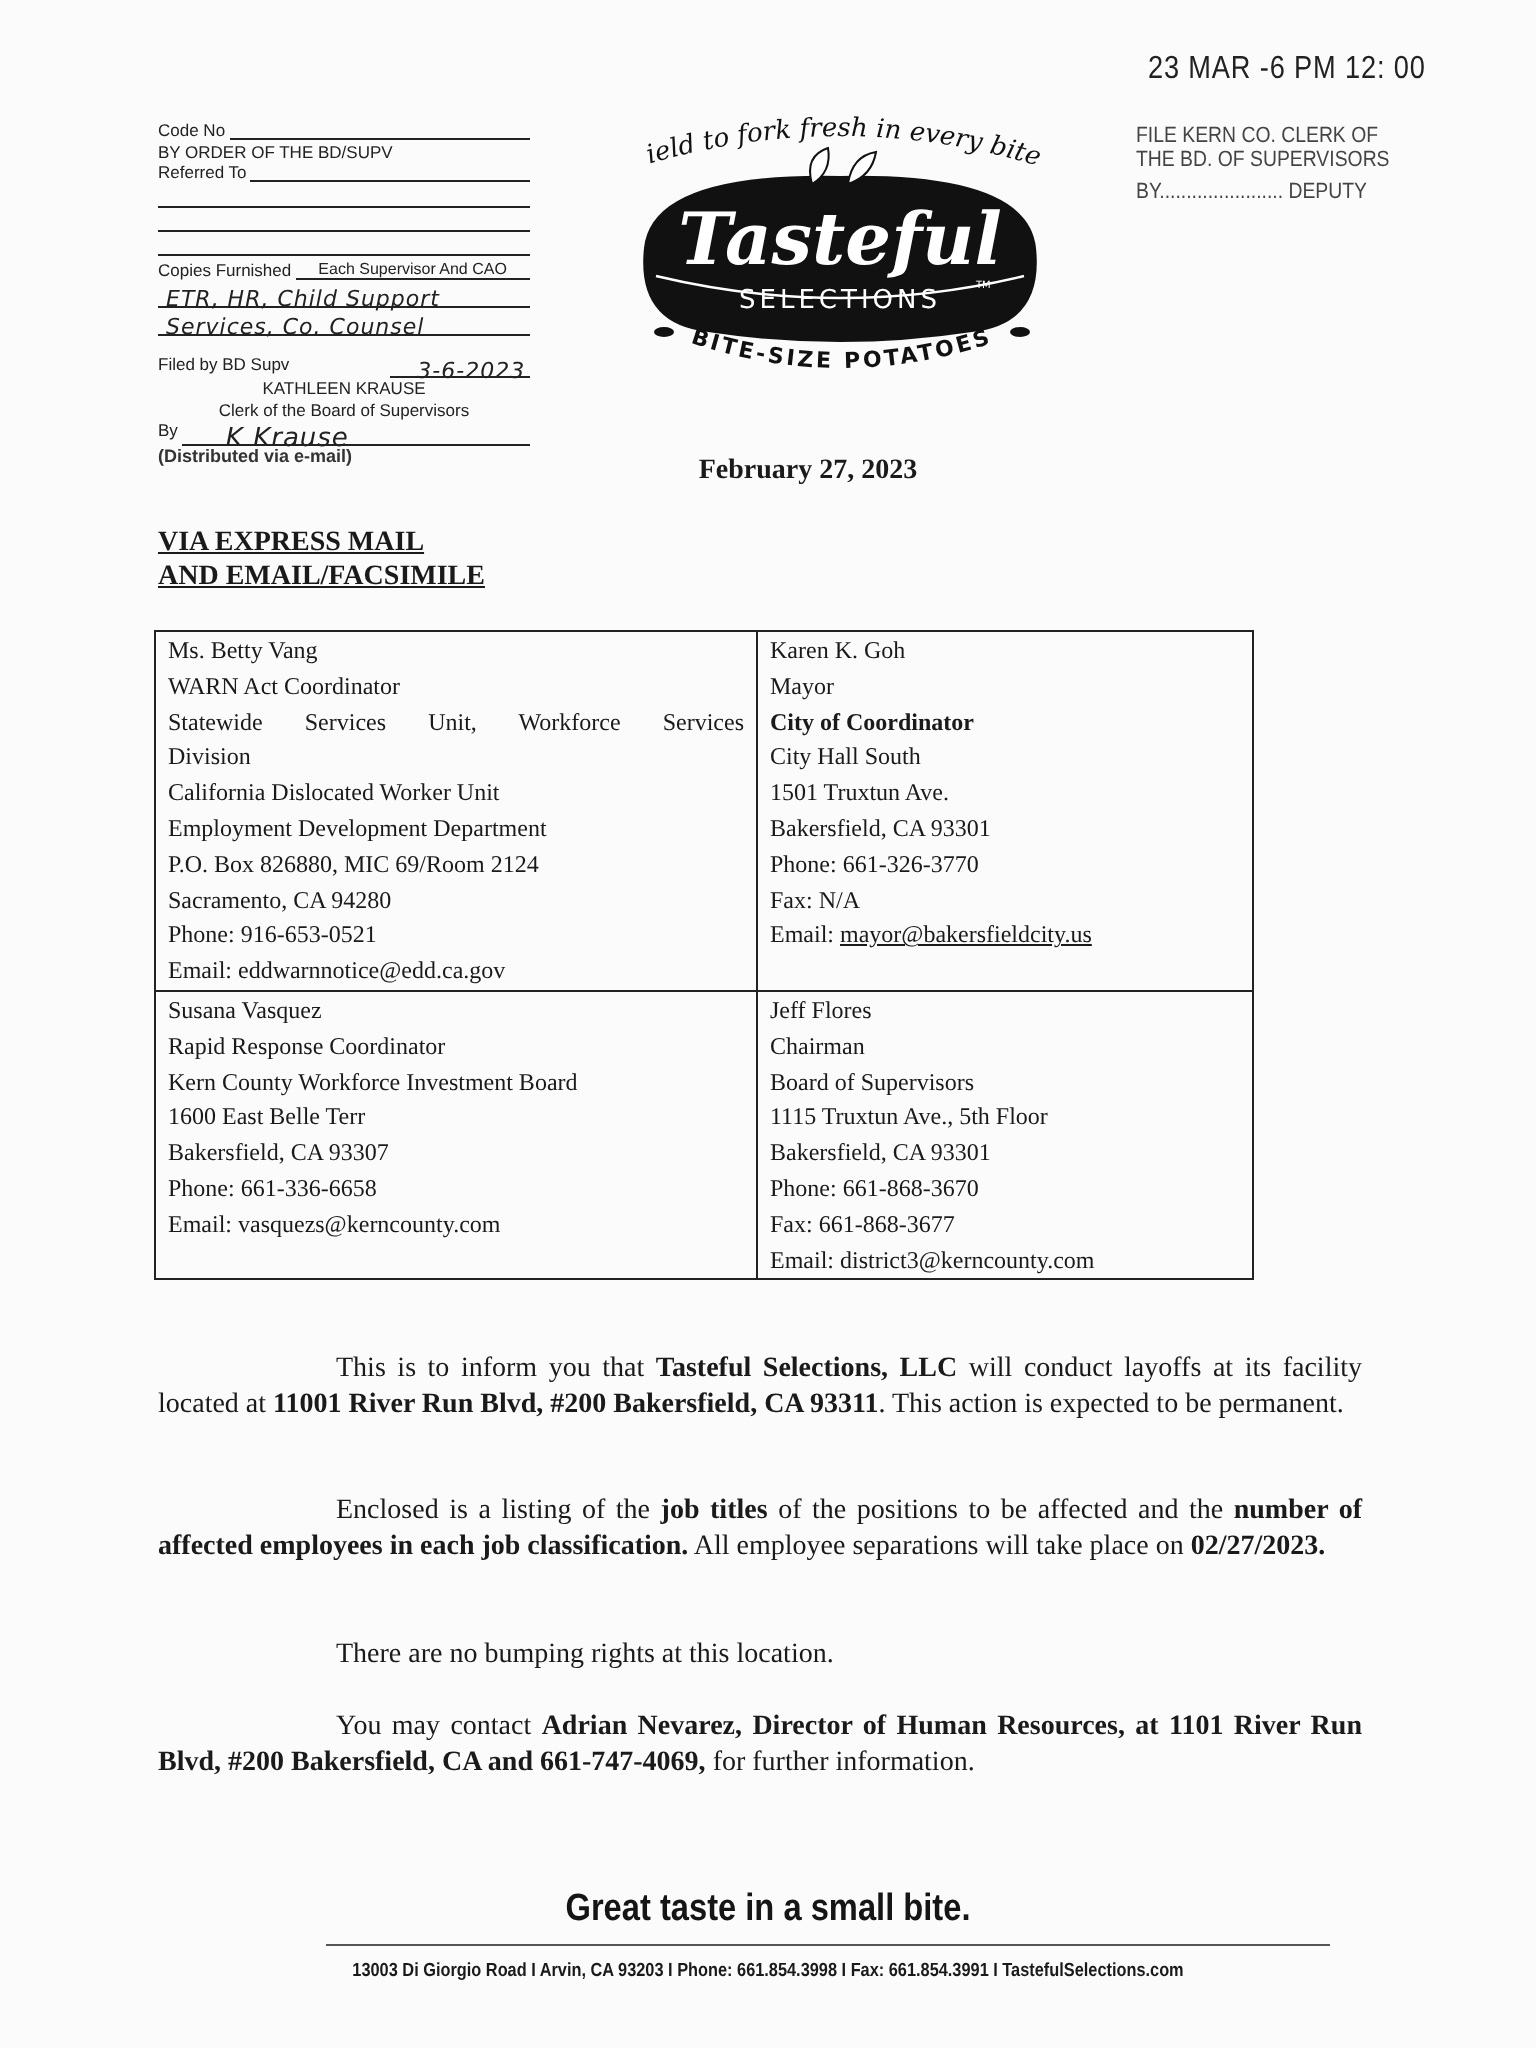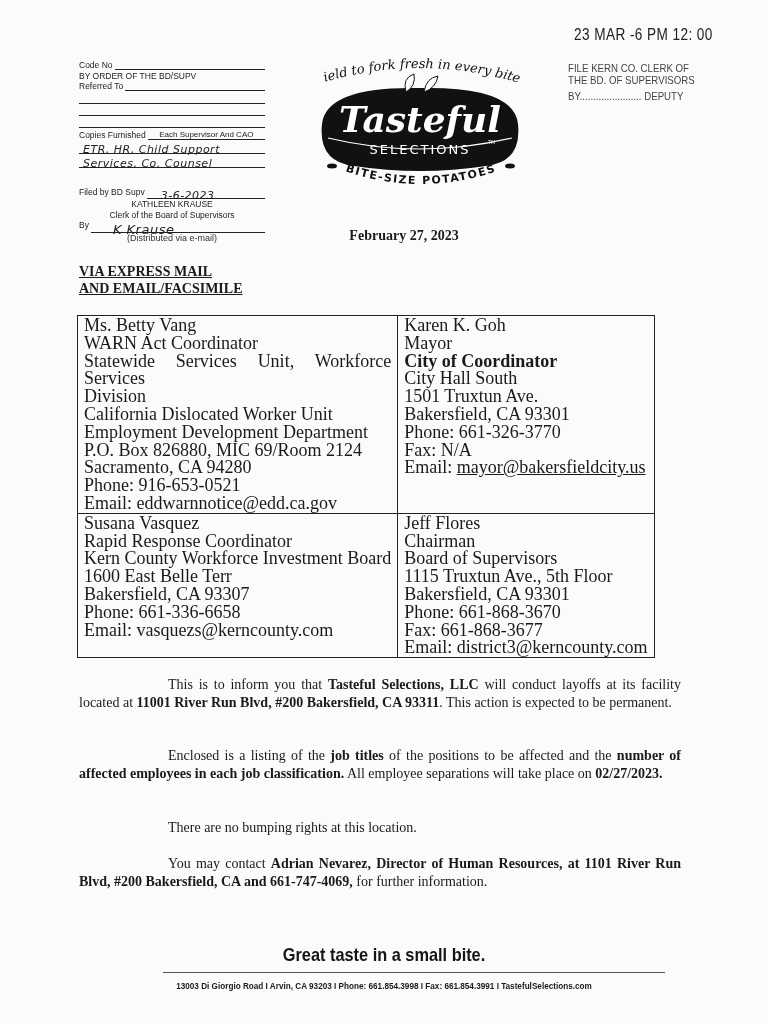--- a/index.html
+++ b/index.html
@@ -10,34 +10,34 @@
     }
     .abs { position: absolute; }
     
     .stamp { left: 79px; top: 60px; width: 186px; font-family: "Liberation Sans", sans-serif; font-size: 8.5px; line-height: 10.5px; color: #222; }
     .stamp .row { display: flex; align-items: flex-start; white-space: nowrap; }
     .stamp .fill { flex: 1; border-bottom: 1.3px solid #222; margin-left: 2px; height: 9px; position: relative; }
     .stamp .blank { border-bottom: 1.3px solid #222; height: 11px; }
     .hand { font-family: "DejaVu Sans", sans-serif; font-style: italic; font-size: 11px; letter-spacing: 0.5px; color: #222; position: absolute; left: 4px; bottom: -2px; white-space: nowrap; }
     .hand-line { border-bottom: 1.3px solid #222; height: 13px; position: relative; }
     .stamp .center { text-align: center; }
-    .stamp .dist { text-align: center; font-weight: normal; font-size: 9px; color: #333; }
+    .stamp .dist { font-weight: bold; font-size: 9px; color: #333; }
 
     
     .recv-date { left: 574px; top: 26px; font-family: "Liberation Sans", sans-serif; font-size: 16px; color: #222; letter-spacing: 0.5px; transform: scaleX(0.85); transform-origin: left; }
     .recv-lines { left: 568px; top: 62px; font-family: "Liberation Sans", sans-serif; font-size: 11px; line-height: 12px; color: #444; transform: scaleX(0.88); transform-origin: left; }
 
     
     .logo { left: 316px; top: 50px; width: 208px; height: 160px; }
     .date { left: 0; width: 768px; top: 228px; text-align: center; font-weight: bold; font-size: 14px; padding-left: 40px; box-sizing: border-box; }
 
     .via { left: 79px; top: 263px; font-weight: bold; font-size: 14px; line-height: 17px; text-decoration: underline; }
 
     
-    .contacts { left: 77px; top: 315px; width: 550px; border-collapse: collapse; font-size: 18px; line-height: 17.8px; }
+    .contacts { left: 77px; top: 315px; width: 550px; border-collapse: collapse; font-size: 12px; line-height: 17.8px; }
     .contacts td { border: 1.3px solid #222; vertical-align: top; padding: 1px 6px 0 6px; }
     .contacts td.left { width: 288px; }
     .contacts .line { display: block; white-space: nowrap; }
     .contacts .line.justify { text-align: justify; text-align-last: justify; white-space: normal; }
     .contacts .line.bold { font-weight: bold; }
     .contacts .link { text-decoration: underline; }
 
     
     .para { left: 79px; width: 602px; font-size: 14px; line-height: 17.5px; text-align: justify; }
     .para .indent { display: inline-block; width: 89px; }
@@ -66,21 +66,21 @@
   <div class="row" style="margin-top:2px;">
       <span>Copies Furnished</span>
       <span class="fill" style="text-align:center;font-size:8px;line-height:9px;">Each Supervisor And CAO</span>
     </div>
   <div class="hand-line">
       <span class="hand">ETR, HR, Child Support</span>
     </div>
   <div class="hand-line">
       <span class="hand">Services, Co. Counsel</span>
     </div>
-  <div class="row" style="margin-top:19px;">
+  <div class="row" style="margin-top:9px;gap:48px;">
       <span>Filed by BD Supv</span>
       <span class="fill" style="height:11px;">
         <span class="hand" style="left:14px;bottom:-3px;">3-6-2023</span>
       </span>
     </div>
   <div class="center">KATHLEEN KRAUSE</div>
   <div class="center">Clerk of the Board of Supervisors</div>
   <div class="row">
       <span>By</span>
       <span class="fill" style="height:12px;">

